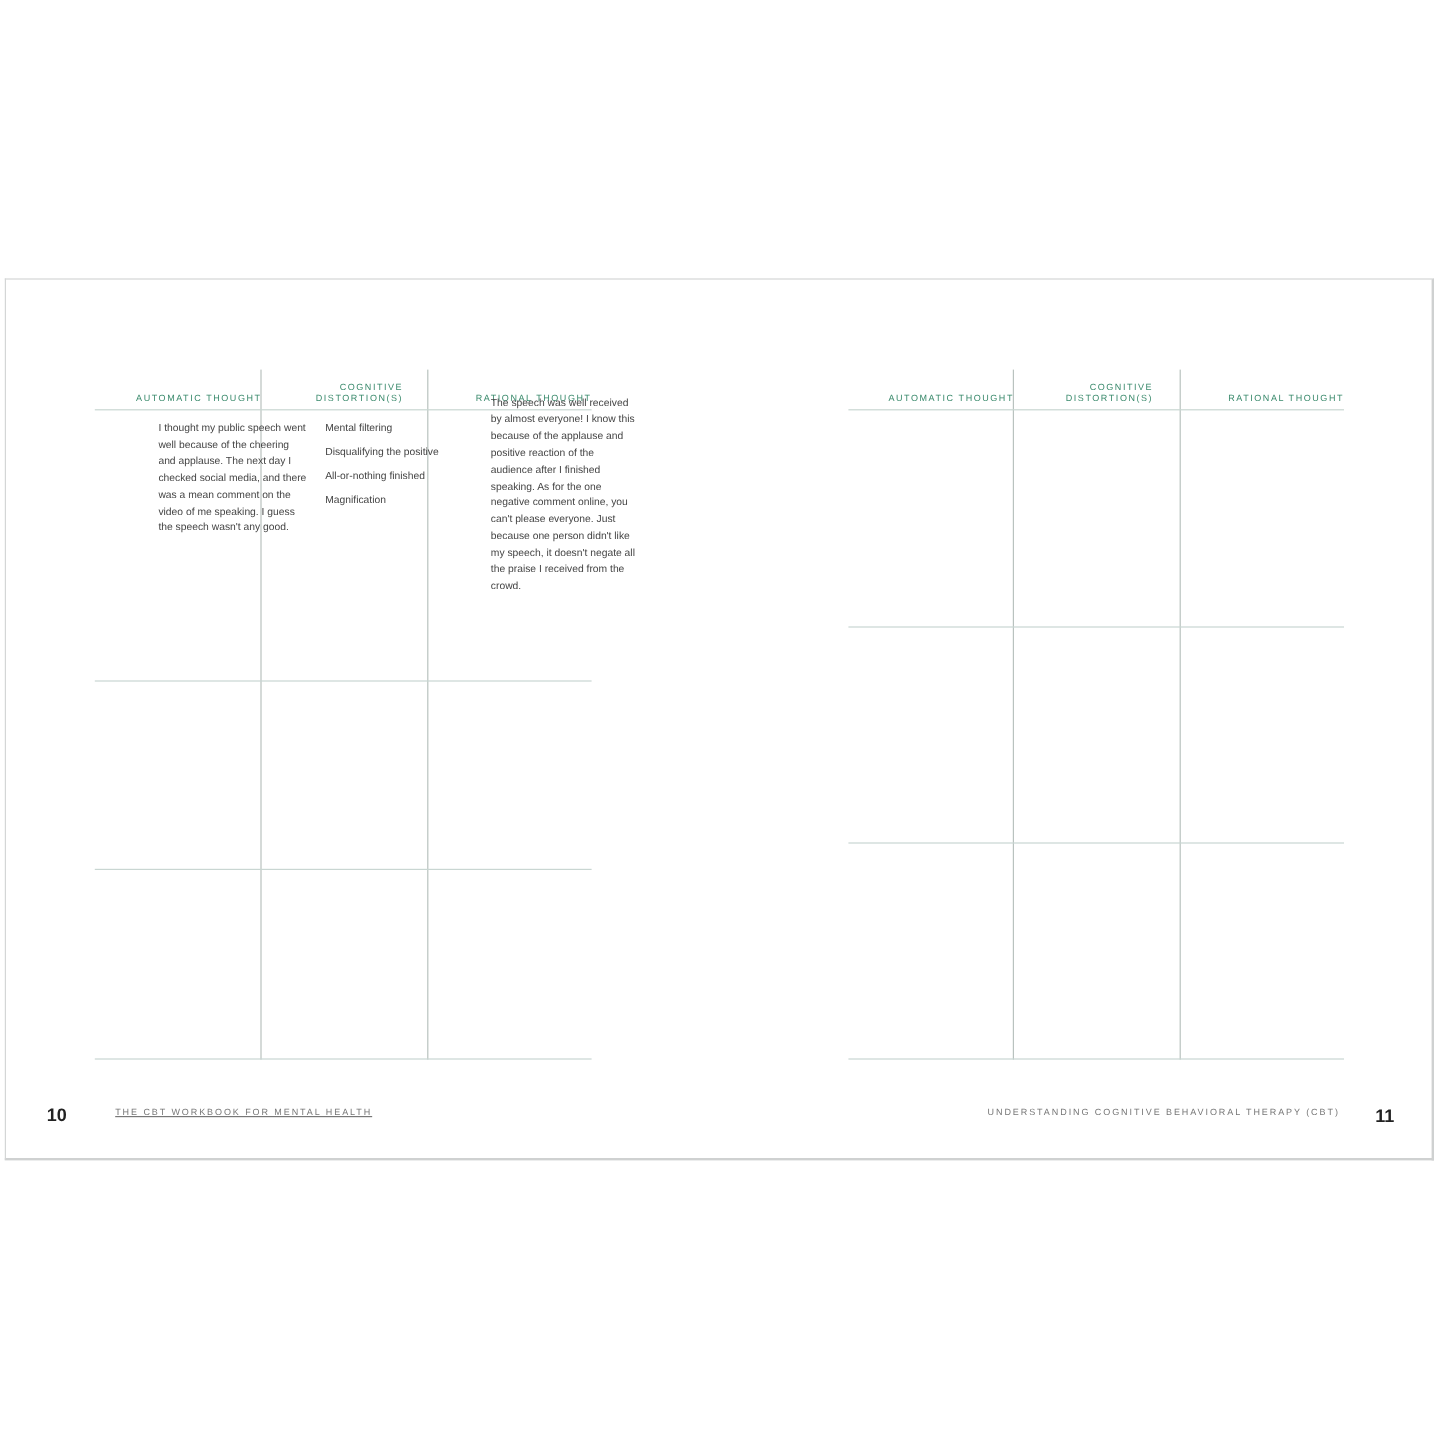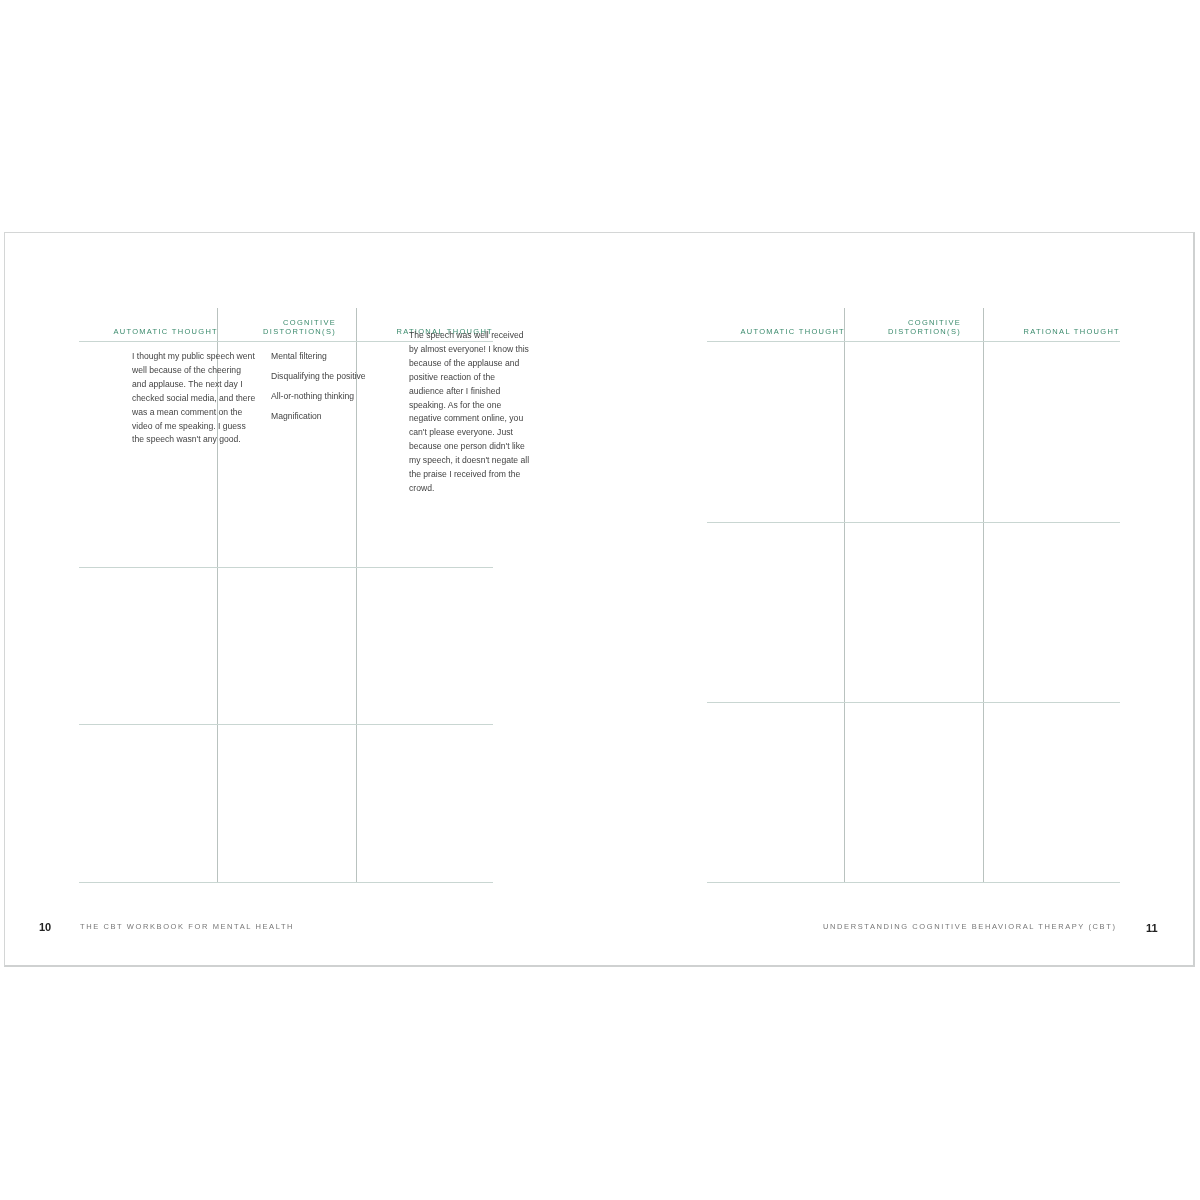--- a/index.html
+++ b/index.html
@@ -4,21 +4,21 @@
 <style>
   html,body{margin:0;padding:0;background:#fff;}
   body{width:1200px;height:1200px;position:relative;overflow:hidden;font-family:"Liberation Sans",sans-serif;}
   .spread{position:absolute;left:4px;top:232px;width:1191px;height:735px;border:1px solid #d4d6d6;border-right:2px solid #cfd1d1;border-bottom:2px solid #cfd1d1;background:#fff;box-sizing:border-box;}
   .hline{position:absolute;height:1px;background:#c9d6d2;}
   .vline{position:absolute;width:1px;background:#b9c2bf;}
   .hdr{position:absolute;text-align:right;color:#3a8a6c;font-size:7.5px;letter-spacing:1.3px;line-height:9px;text-transform:uppercase;}
   .cell{position:absolute;color:#444;font-size:8.6px;line-height:13.9px;margin-left:44px;}
   .cell p{margin:0 0 6px 0;}
   .footer{position:absolute;color:#777;font-size:7.5px;letter-spacing:1.6px;text-transform:uppercase;}
-  .pnum{position:absolute;color:#222;font-size:11px;font-weight:bold;}
+  .pnum{position:absolute;color:#222;font-size:15px;font-weight:bold;}
 </style>
 </head>
 <body>
 
 <div class="spread"></div>
 
 <div>
   <div class="hdr" style="left:79px;top:327px;width:139px;">AUTOMATIC THOUGHT</div>
   <div class="hdr" style="left:240px;top:318px;width:96px;">COGNITIVE DISTORTION(S)</div>
   <div class="hdr" style="left:357px;top:327px;width:136px;">RATIONAL THOUGHT</div>
@@ -28,27 +28,27 @@
 
   <div class="hline" style="left:79px;top:341px;width:414px;"></div>
   <div class="hline" style="left:79px;top:567px;width:414px;"></div>
   <div class="hline" style="left:79px;top:724px;width:414px;"></div>
   <div class="hline" style="left:79px;top:882px;width:414px;"></div>
 
   <div class="cell" style="left:88px;top:350px;width:124px;">I thought my public speech went well because of the cheering and applause. The next day I checked social media, and there was a mean comment on the video of me speaking. I guess the speech wasn't any good.</div>
   <div class="cell" style="left:227px;top:350px;width:125px;">
     <p>Mental filtering</p>
     <p>Disqualifying the positive</p>
-    <p>All-or-nothing thinking</p>
+    <p>All-or-nothing finished</p>
     <p>Magnification</p>
   </div>
   <div class="cell" style="left:365px;top:329px;width:123px;">The speech was well received by almost everyone! I know this because of the applause and positive reaction of the audience after I finished speaking. As for the one negative comment online, you can't please everyone. Just because one person didn't like my speech, it doesn't negate all the praise I received from the crowd.</div>
 
   <div class="pnum" style="left:39px;top:921px;">10</div>
-  <div class="footer" style="left:80px;top:922px;">THE CBT WORKBOOK FOR MENTAL HEALTH</div>
+  <div class="footer" style="left:96px;top:922px;text-decoration:underline;">THE CBT WORKBOOK FOR MENTAL HEALTH</div>
 </div>
 
 <div>
   <div class="hdr" style="left:707px;top:327px;width:138px;">AUTOMATIC THOUGHT</div>
   <div class="hdr" style="left:867px;top:318px;width:94px;">COGNITIVE DISTORTION(S)</div>
   <div class="hdr" style="left:984px;top:327px;width:136px;">RATIONAL THOUGHT</div>
 
   <div class="vline" style="left:844px;top:308px;height:575px;"></div>
   <div class="vline" style="left:983px;top:308px;height:575px;"></div>
 

